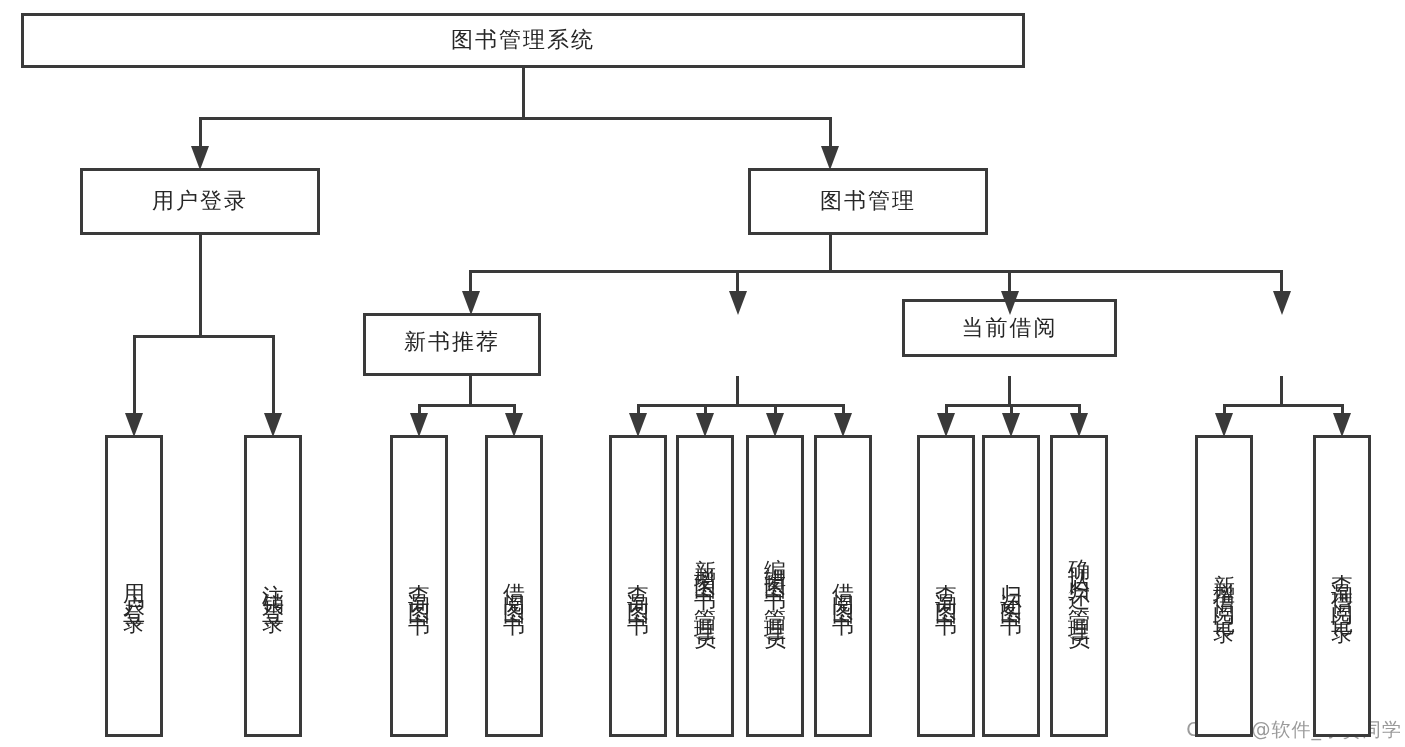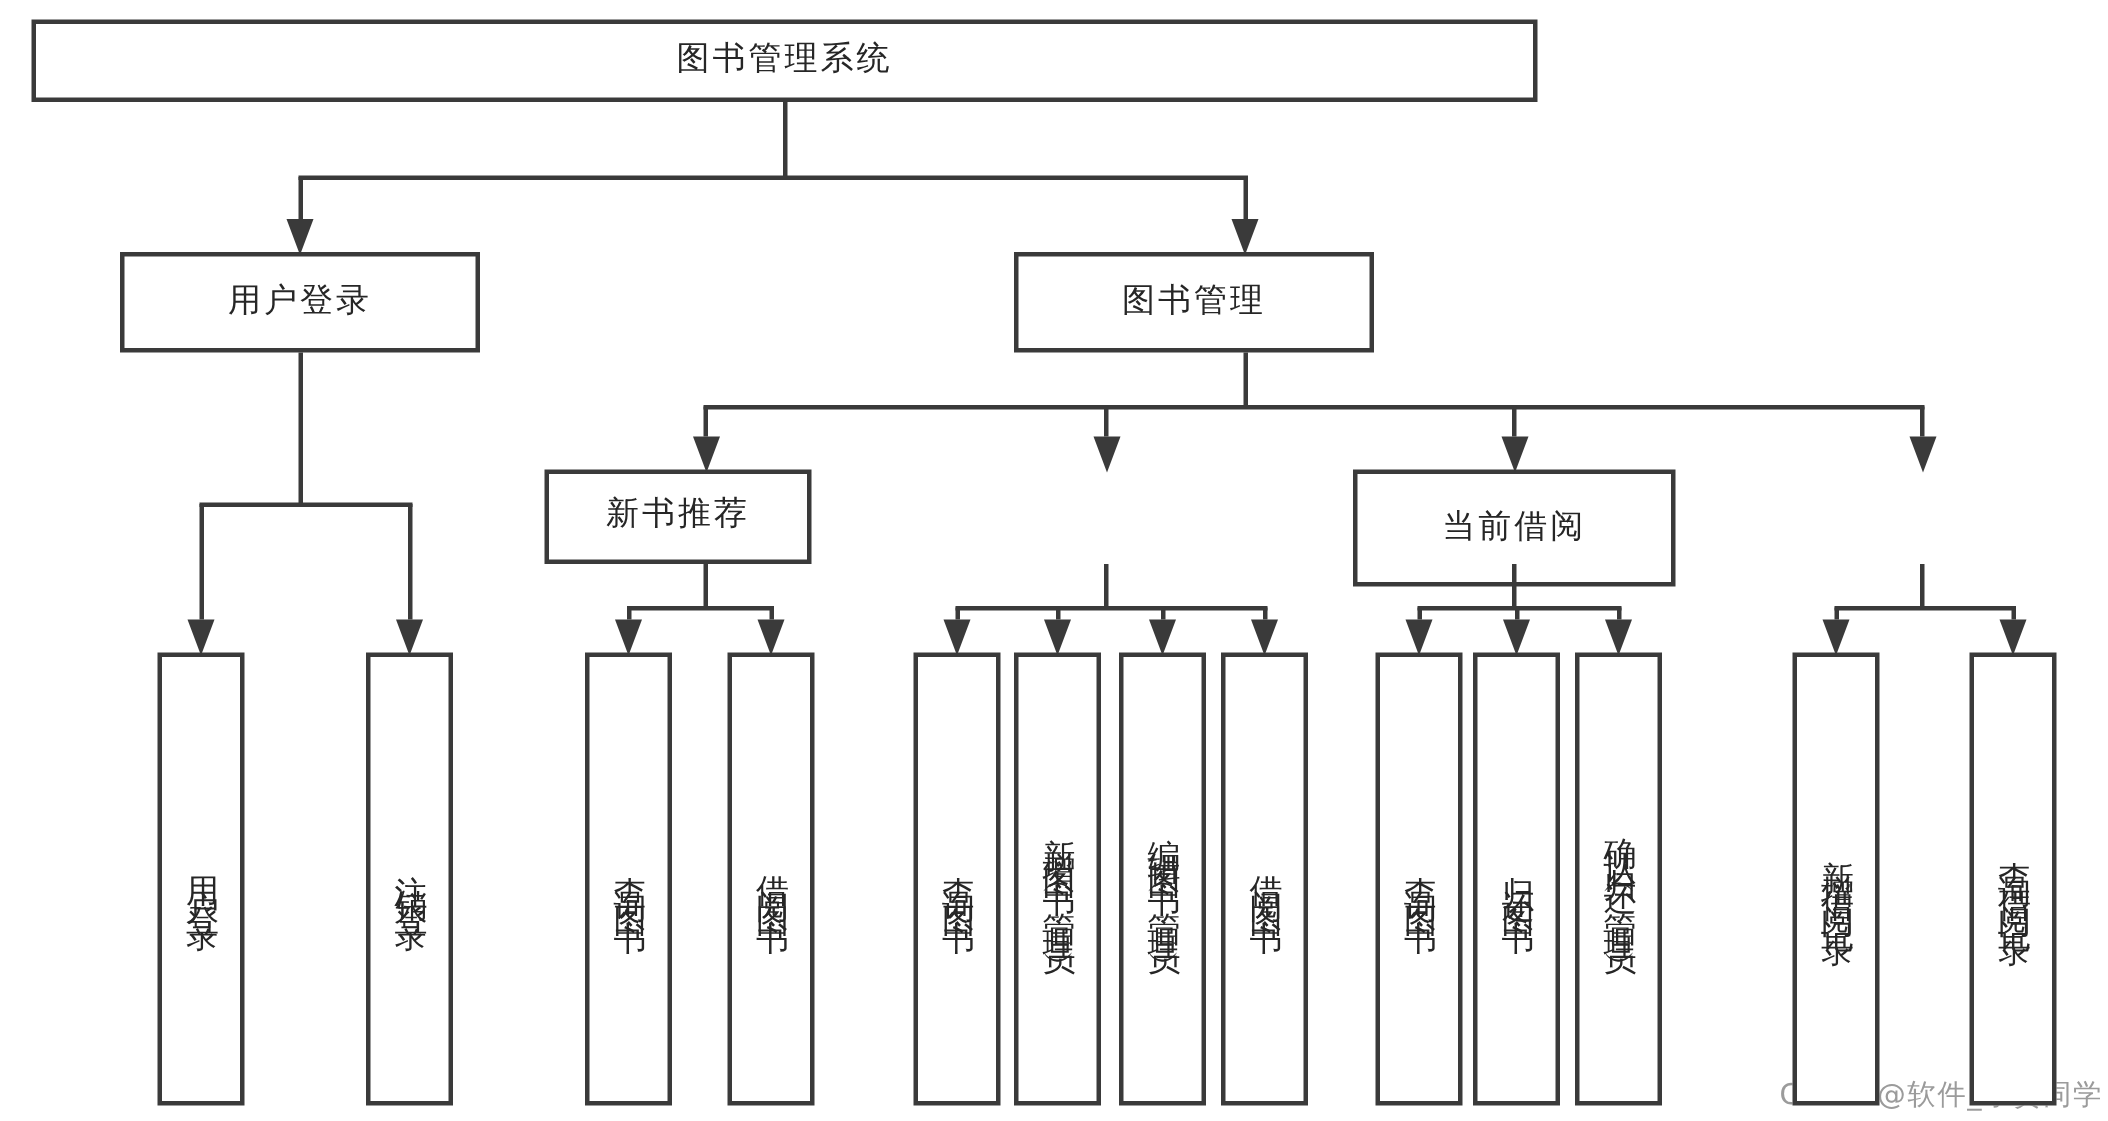--- a/index.html
+++ b/index.html
@@ -32,27 +32,27 @@
 <body>
 
 <div id="stage">
   <div class="watermark">CSDN @软件_小贺同学</div>
 <div class="node" style="left: 21px; top: 13px; width: 1004px; height: 55px;">
       <span class="lbl">图书管理系统</span>
     </div>
     <div class="node" style="left: 80px; top: 168px; width: 240px; height: 67px;">
       <span class="lbl">用户登录</span>
     </div>
-    <div class="node" style="left: 676px; top: 168px; width: 240px; height: 67px;">
+    <div class="node" style="left: 748px; top: 168px; width: 240px; height: 67px;">
       <span class="lbl">图书管理</span>
     </div>
     <div class="node" style="left: 363px; top: 313px; width: 178px; height: 63px; font-family: Liberation Mono, monospace;">
       <span class="lbl">新书推荐</span>
     </div>
-    <div class="node" style="left: 902px; top: 313px; width: 215px; height: 78px;">
+    <div class="node" style="left: 902px; top: 299px; width: 215px; height: 58px;">
       <span class="lbl">当前借阅</span>
     </div>
     <div class="node vertical" style="left: 105px; top: 435px; width: 58px; height: 302px;">
       <span class="lbl">用户登录</span>
     </div>
     <div class="node vertical" style="left: 244px; top: 435px; width: 58px; height: 302px;">
       <span class="lbl">注销登录</span>
     </div>
     <div class="node vertical" style="left: 390px; top: 435px; width: 58px; height: 302px;">
       <span class="lbl">查询图书</span>

